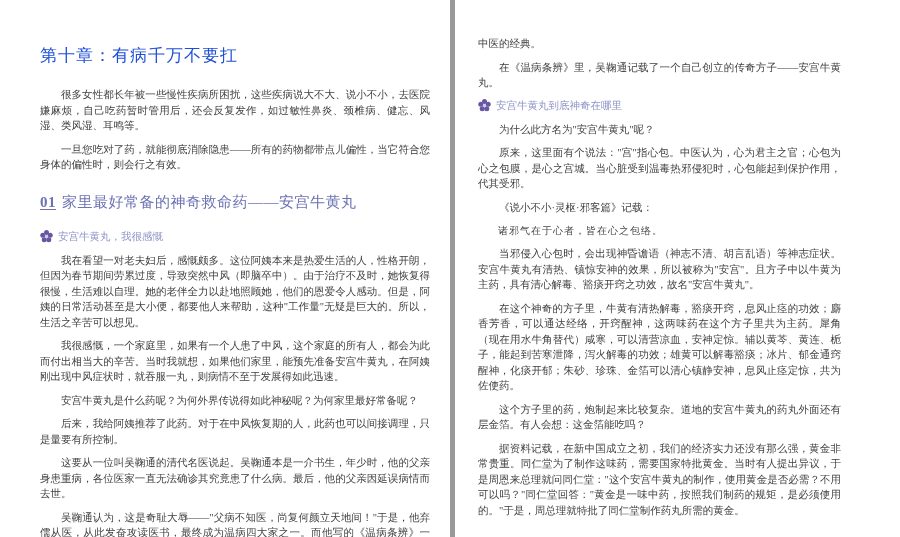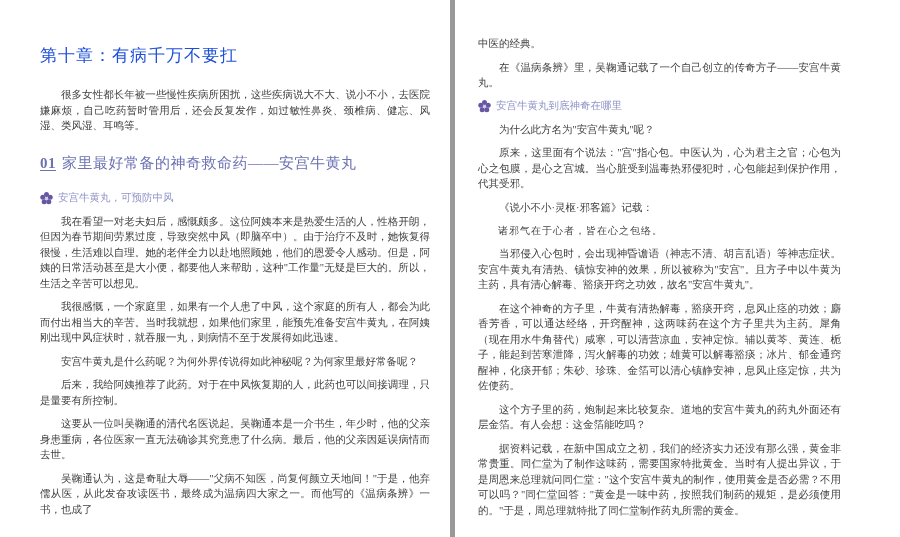--- a/index.html
+++ b/index.html
@@ -42,21 +42,21 @@
     letter-spacing:0.5px;
   }
   .section-no{
     font-weight:bold;
     text-decoration:underline;
     text-underline-offset:2px;
     margin-right:6px;
   }
   .subsection{
     display:flex;
-    align-items:flex-end;
+    align-items:center;
     gap:5px;
     margin:0 0 9px 0;
     font-size:10.5px;
     color:#9095c8;
   }
   .flower{flex:0 0 auto;display:inline-block;}
 
   .quote-kai{
     margin:0 0 8px 0;
     font-size:10px;
@@ -68,37 +68,38 @@
 </style>
 </head>
 <body>
 
 <div class="spread">
 
   <div class="page page-left">
     <h1 class="chapter-title">第十章：有病千万不要扛</h1>
 
     <p class="body-par first-after-title">很多女性都长年被一些慢性疾病所困扰，这些疾病说大不大、说小不小，去医院嫌麻烦，自己吃药暂时管用后，还会反复发作，如过敏性鼻炎、颈椎病、健忘、风湿、类风湿、耳鸣等。</p>
+    <p class="body-par">一旦您吃对了药，就能彻底消除隐患——所有的药物都带点儿偏性，当它符合您身体的偏性时，则会行之有效。</p>
 
     <div class="section-heading">
       <span class="section-no">01</span><span>家里最好常备的神奇救命药——安宫牛黄丸</span>
     </div>
 
     <div class="subsection">
       <svg class="flower" width="13" height="13" viewBox="0 0 13 13">
         <g fill="#6757a3">
           <circle cx="6.5" cy="2.6" r="2.5"></circle>
           <circle cx="10.2" cy="5.3" r="2.5"></circle>
           <circle cx="8.8" cy="9.7" r="2.5"></circle>
           <circle cx="4.2" cy="9.7" r="2.5"></circle>
           <circle cx="2.8" cy="5.3" r="2.5"></circle>
         </g>
         <circle cx="6.5" cy="6.5" r="1.6" fill="#cdc9e6"></circle>
       </svg>
-      <span>安宫牛黄丸，可预防中风</span>
+      <span>安宫牛黄丸，我很感慨</span>
     </div>
 
     <p class="body-par">我在看望一对老夫妇后，感慨颇多。这位阿姨本来是热爱生活的人，性格开朗，但因为春节期间劳累过度，导致突然中风（即脑卒中）。由于治疗不及时，她恢复得很慢，生活难以自理。她的老伴全力以赴地照顾她，他们的恩爱令人感动。但是，阿姨的日常活动甚至是大小便，都要他人来帮助，这种"工作量"无疑是巨大的。所以，生活之辛苦可以想见。</p>
     <p class="body-par">我很感慨，一个家庭里，如果有一个人患了中风，这个家庭的所有人，都会为此而付出相当大的辛苦。当时我就想，如果他们家里，能预先准备安宫牛黄丸，在阿姨刚出现中风症状时，就吞服一丸，则病情不至于发展得如此迅速。</p>
     <p class="body-par">安宫牛黄丸是什么药呢？为何外界传说得如此神秘呢？为何家里最好常备呢？</p>
     <p class="body-par">后来，我给阿姨推荐了此药。对于在中风恢复期的人，此药也可以间接调理，只是量要有所控制。</p>
     <p class="body-par">这要从一位叫吴鞠通的清代名医说起。吴鞠通本是一介书生，年少时，他的父亲身患重病，各位医家一直无法确诊其究竟患了什么病。最后，他的父亲因延误病情而去世。</p>
     <p class="body-par">吴鞠通认为，这是奇耻大辱——"父病不知医，尚复何颜立天地间！"于是，他弃儒从医，从此发奋攻读医书，最终成为温病四大家之一。而他写的《温病条辨》一书，也成了</p>
   </div>
 

